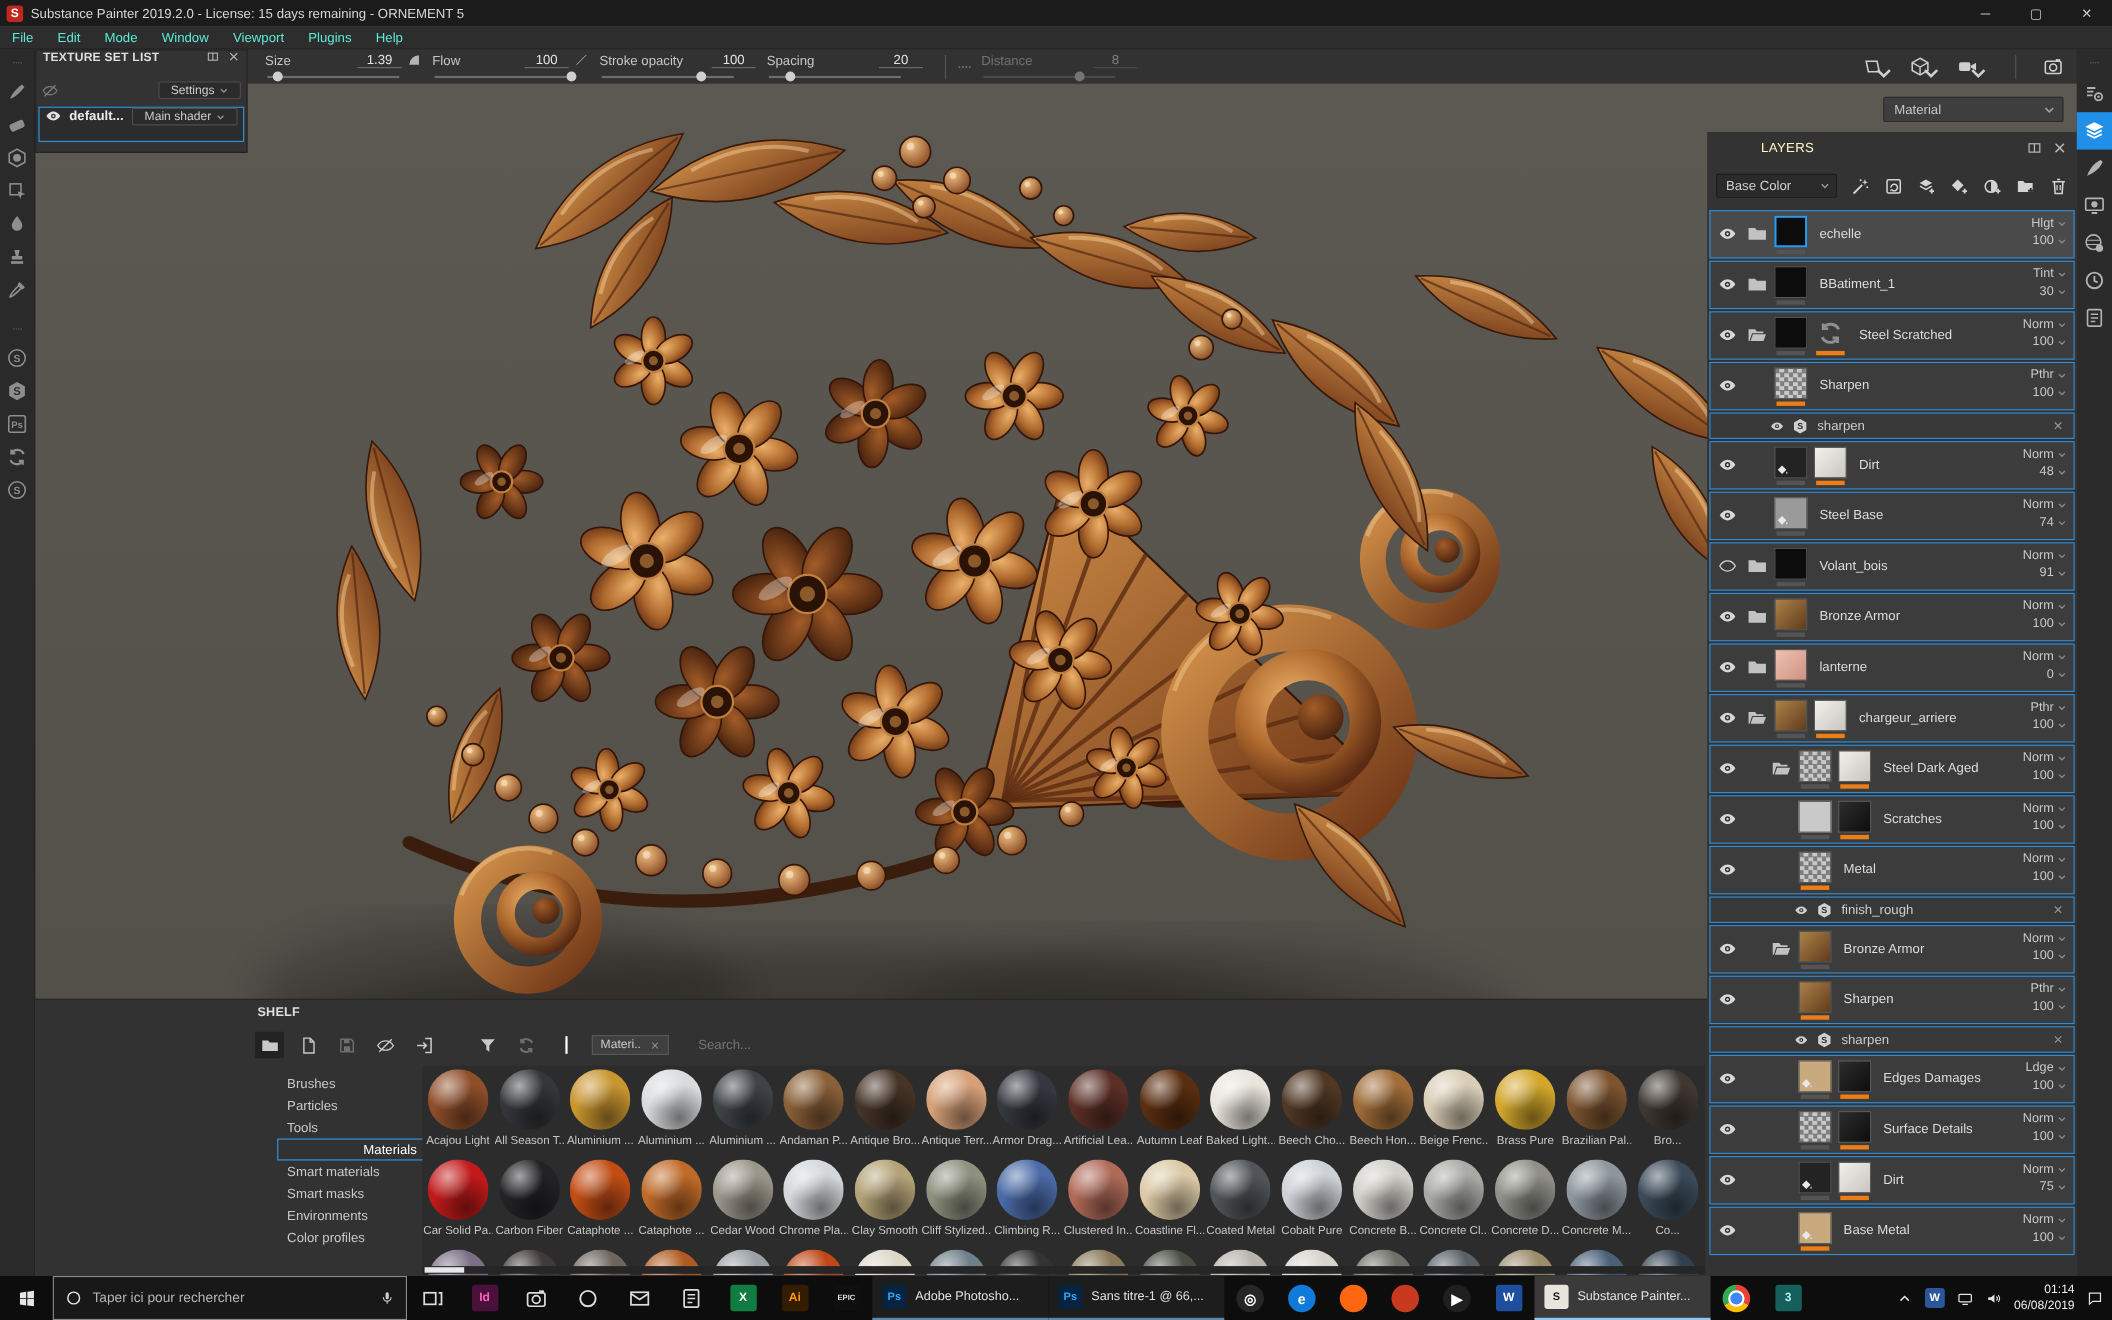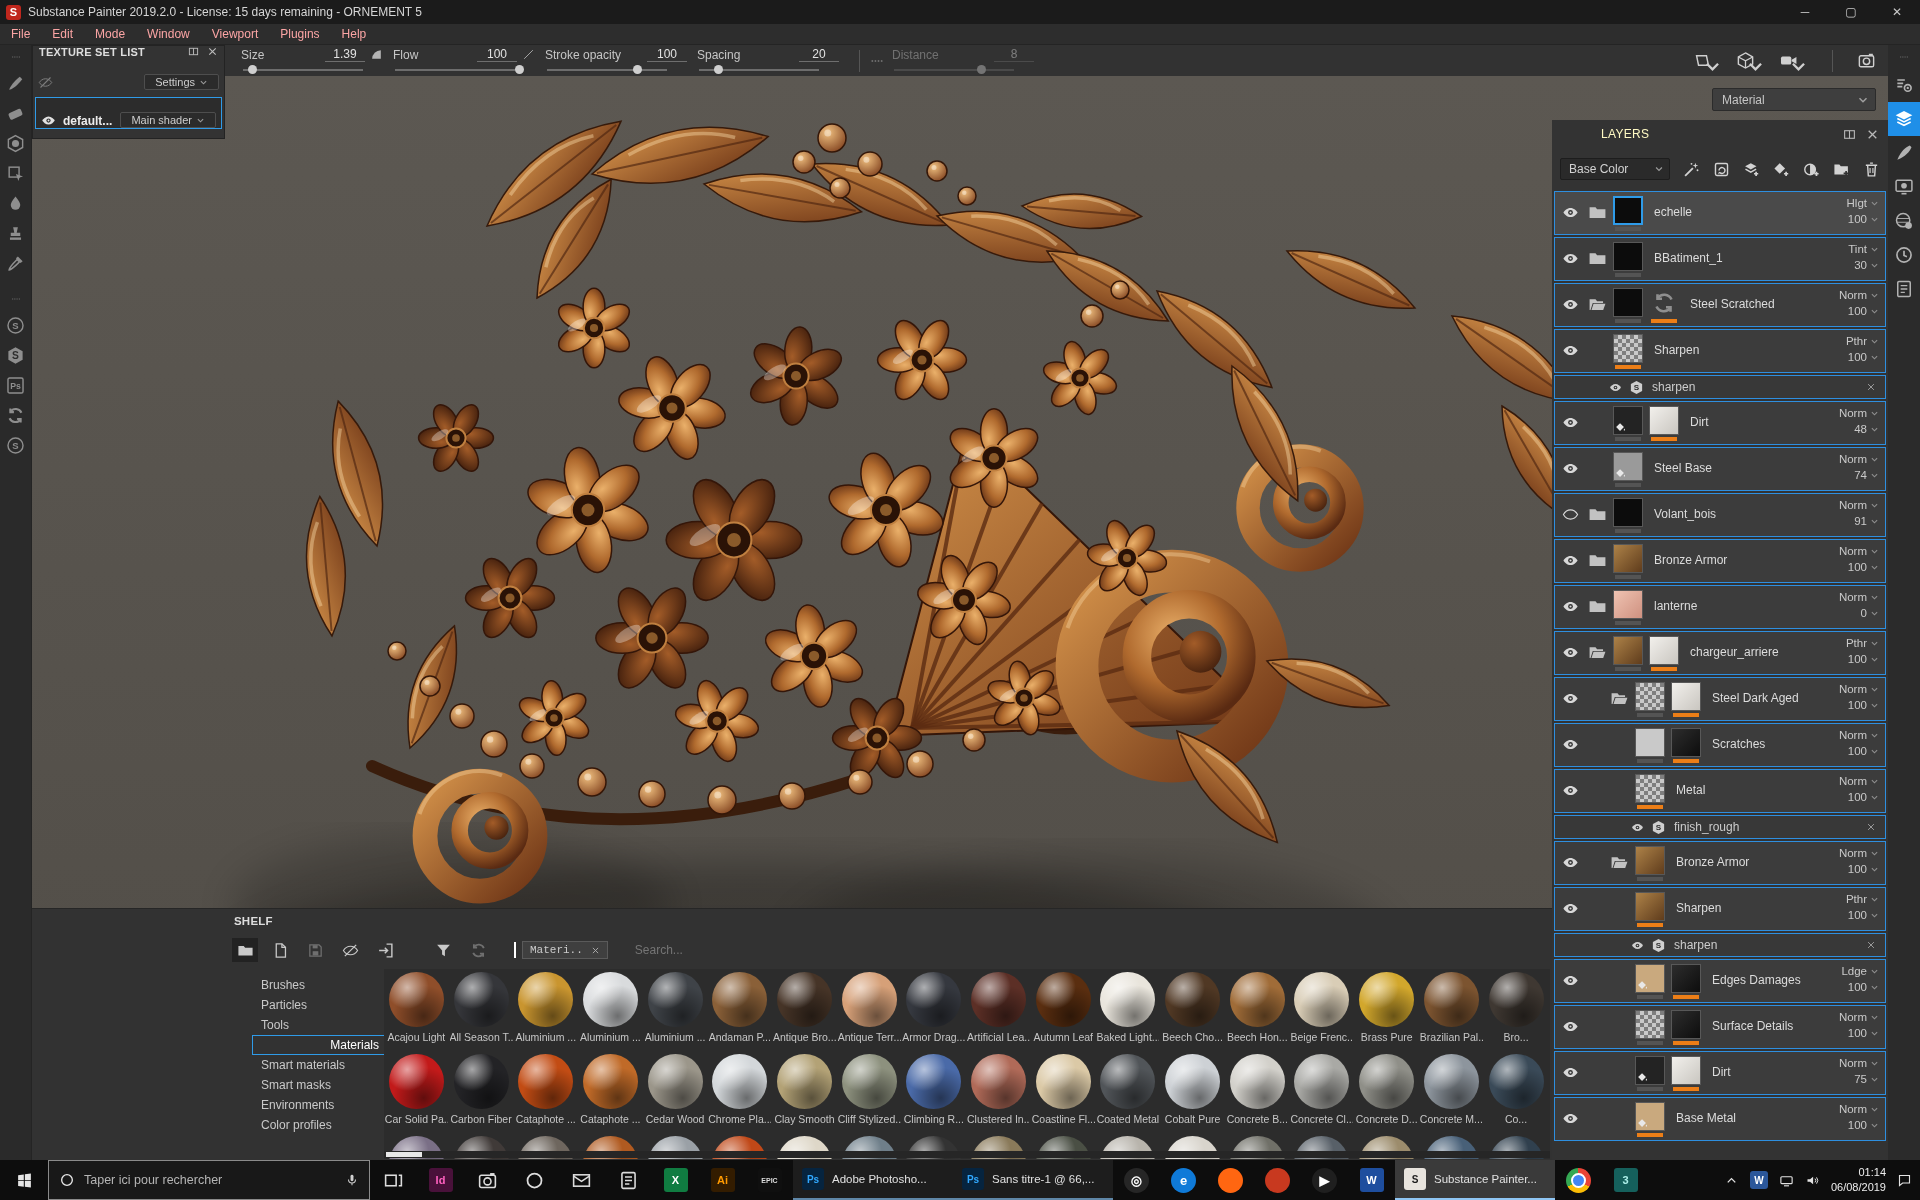--- a/index.html
+++ b/index.html
@@ -12,21 +12,21 @@
   .titlebar{position:absolute;left:0;top:0;width:1920px;height:24px;background:#1b1b1b;
             display:flex;align-items:center;z-index:60;}
   .appicon{width:15px;height:15px;margin:0 7px 0 6px;border-radius:3px;background:#c0271d;
            color:#fff;font-weight:bold;font-size:11px;display:flex;align-items:center;justify-content:center;}
   .title-text{color:#d6d6d6;font-size:12px;}
   .wincontrols{margin-left:auto;display:flex;height:100%;}
   .wc{width:46px;display:flex;align-items:center;justify-content:center;color:#c9c9c9;font-size:12px;}
   
   .menubar{position:absolute;left:0;top:24px;width:1920px;height:20px;background:#2d2d2d;
            display:flex;align-items:center;z-index:60;border-bottom:1px solid #242424;}
-  .menu-item{padding:0 11px;color:#fca5a5;font-size:12px;line-height:20px;}
+  .menu-item{padding:0 11px;color:#5eead4;font-size:12px;line-height:20px;}
   
   .ctoolbar{position:absolute;left:0;top:45px;width:1920px;height:31px;background:#323232;
             display:flex;align-items:center;z-index:20;padding-left:241px;box-sizing:border-box;}
   .tgroup{width:142px;display:flex;flex-direction:column;gap:3px;margin-right:10px;}
   .trow1{display:flex;align-items:center;gap:5px;}
   .tlabel{color:#c6c6c6;}
   .tval{margin-left:auto;color:#e2e2e2;border-bottom:1px solid #6e6e6e;padding:0 5px;min-width:30px;text-align:center;}
   .tslider{position:relative;height:9px;}
   .ttrack{position:absolute;left:2px;right:20px;top:4px;height:2px;background:#6d6d6d;}
   .tknob{position:absolute;top:0;width:9px;height:9px;border-radius:50%;background:#cfcfcf;}
@@ -53,21 +53,21 @@
   .tsl{position:absolute;left:32px;top:45px;width:193px;height:94px;background:#333;z-index:40;
        border:1px solid #232323;box-sizing:border-box;display:flex;flex-direction:column;}
   .tsl-head{height:23px;display:flex;align-items:flex-start;padding:0 6px;gap:8px;}
   .tsl-title{font-weight:bold;font-size:11px;color:#dedede;letter-spacing:.2px;}
   .tsl-head .ic{width:11px;height:11px;color:#bdbdbd;}
   .tsl-row2{height:26px;display:flex;align-items:center;padding:0 5px;}
   .btn{background:#2b2b2b;border:1px solid #4e4e4e;color:#cdcdcd;font-size:11px;display:flex;
        align-items:center;gap:4px;padding:1px 10px;border-radius:2px;}
   .btn .ic{width:9px;height:9px;color:#9a9a9a;}
   .tsl-default{height:30px;margin:2px;border:1px solid #2f9be8;background:#2c2c2c;display:flex;
-               align-items:flex-end;padding:0 5px;gap:7px;}
+               align-items:flex-start;padding:0 5px;gap:7px;}
   .tsl-default .name{font-weight:bold;color:#ececec;}
   .tsl-default .btn{margin-left:auto;}
   
   .layers{position:absolute;left:1552px;top:120px;width:336px;height:1040px;background:#333;z-index:35;
           box-sizing:border-box;display:flex;flex-direction:column;}
   .lay-head{height:28px;display:flex;align-items:center;padding:0 9px;gap:10px;}
   .lay-title{font-weight:normal;font-size:12px;color:#fef9c3;letter-spacing:.3px;margin-right:auto;margin-left:40px;}
   .lay-head .ic{width:13px;height:13px;}
   .lay-tools{height:42px;display:flex;align-items:center;padding:0 8px;gap:13px;}
   .chan-dd{width:110px;height:22px;background:#2a2a2a;border:1px solid #1d1d1d;border-radius:2px;
@@ -113,21 +113,21 @@
   .zoom-badge{position:absolute;bottom:3px;left:0;width:32px;text-align:center;color:#d0d0d0;font-size:11px;margin-left:28px;}
   
   .shelf{position:absolute;left:32px;top:908px;width:1520px;height:252px;background:#323232;z-index:30;
          border-top:1px solid #262626;box-sizing:border-box;}
   .shelf-head{position:absolute;left:202px;top:6px;font-weight:bold;font-size:11.5px;color:#dedede;letter-spacing:.2px;}
   .shelf-tools{position:absolute;left:200px;top:26px;height:30px;display:flex;align-items:center;gap:9px;}
   .stool{width:26px;height:24px;display:flex;align-items:center;justify-content:center;}
   .stool .ic{width:17px;height:17px;color:#c9c9c9;}
   .stool.pressed{background:#222;}
   .stool.dim .ic{color:#6f6f6f;}
-  .tagbox{display:flex;align-items:center;gap:6px;margin-left:14px;font-family:Liberation Mono, monospace;}
+  .tagbox{display:flex;align-items:center;gap:22px;margin-left:14px;}
   .caret{width:2px;height:16px;background:#fff;}
   .tag{background:#3f3f3f;border:1px solid #5a5a5a;color:#cbcbcb;font-size:11px;display:flex;
        align-items:center;gap:8px;padding:2px 7px;}
   .tag .ic{width:9px;height:9px;color:#b0b0b0;}
   .searchfield{margin-left:16px;background:transparent;border:none;outline:none;color:#bdbdbd;
                font-size:12px;font-family:Liberation Sans, sans-serif;width:150px;}
   .cats{position:absolute;left:220px;top:66px;width:136px;display:flex;flex-direction:column;}
   .cat{color:#c9c9c9;font-size:12px;padding:2px 8px;border:1px solid transparent;}
   .cat.selcat{color:#fff;border:1px solid #2f9be8;text-align:right;}
   .matgrid{position:absolute;left:352px;top:60px;width:1166px;height:190px;overflow:hidden;

